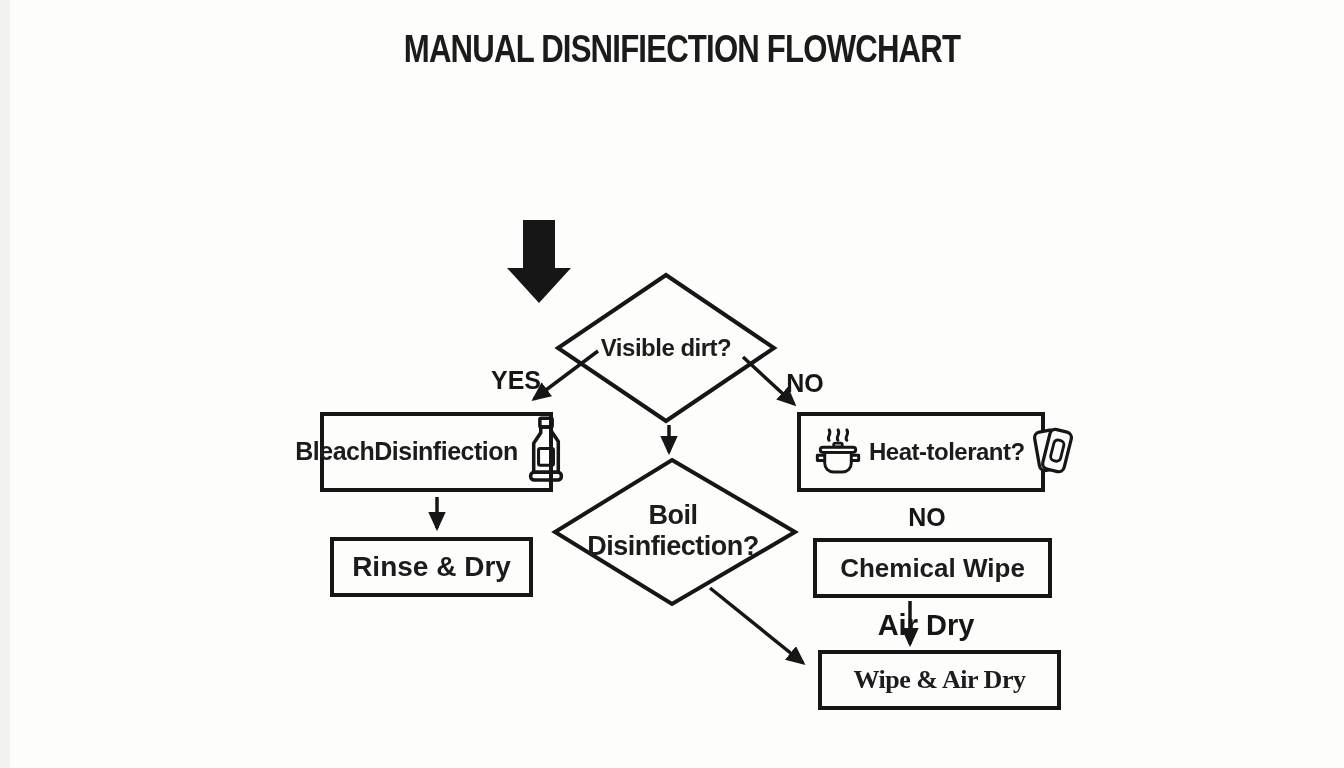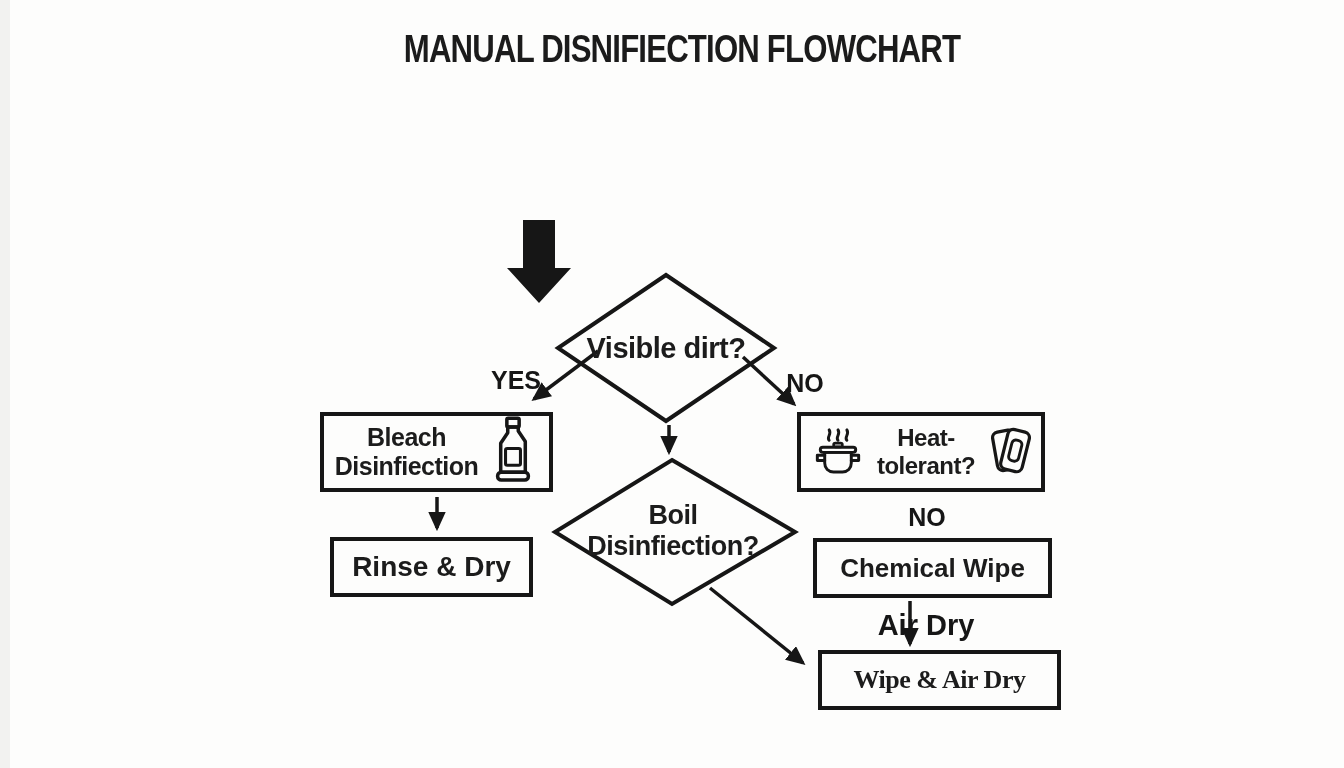--- a/index.html
+++ b/index.html
@@ -42,32 +42,32 @@
   .capsule .node-label{font-size:28px;letter-spacing:-0.5px;}
 
   .box-bleach{left:310px;top:412px;width:233px;height:80px;padding:0 8px 0 4px;}
   .box-bleach .two-line{flex:1;}
   .box-heat{left:787px;top:412px;width:248px;height:80px;justify-content:space-between;padding:12px 6px;}
   .box-rinse{left:320px;top:537px;width:203px;height:60px;font-size:28px;}
   .box-chem{left:803px;top:538px;width:239px;height:60px;font-size:26px;}
   .box-wipe{left:808px;top:650px;width:243px;height:60px;font-size:26px;letter-spacing:-0.5px;font-family:Liberation Serif, serif;}
 
   .two-line{
-    display:flex;flex-direction:column;align-items:center;justify-content:center;
+    display:flex;flex-direction:row;align-items:center;justify-content:center;
     font-size:25px;line-height:1.18;letter-spacing:-0.5px;text-align:center;
   }
   .two-line span{white-space:nowrap;}
 
   .diamond-label{
     position:absolute;
     transform:translate(-50%,-50%);
     font-weight:700;text-align:center;
     color:#1c1c1c;
   }
-  .dl-dirt{left:656px;top:348px;font-size:29px;white-space:nowrap;letter-spacing:-0.5px;}
+  .dl-dirt{left:656px;top:348px;font-size:24px;white-space:nowrap;letter-spacing:-0.5px;}
   .dl-boil{left:663px;top:531px;font-size:27px;line-height:1.15;letter-spacing:-0.5px;}
 
   .edge-label{
     position:absolute;transform:translate(-50%,-50%);
     font-weight:700;color:#161616;white-space:nowrap;
   }
   .lbl-yes{left:506px;top:380px;font-size:25px;}
   .lbl-no1{left:795px;top:383px;font-size:25px;}
   .lbl-no2{left:917px;top:517px;font-size:25px;}
   .lbl-airdry{left:916px;top:625px;font-size:29px;}

